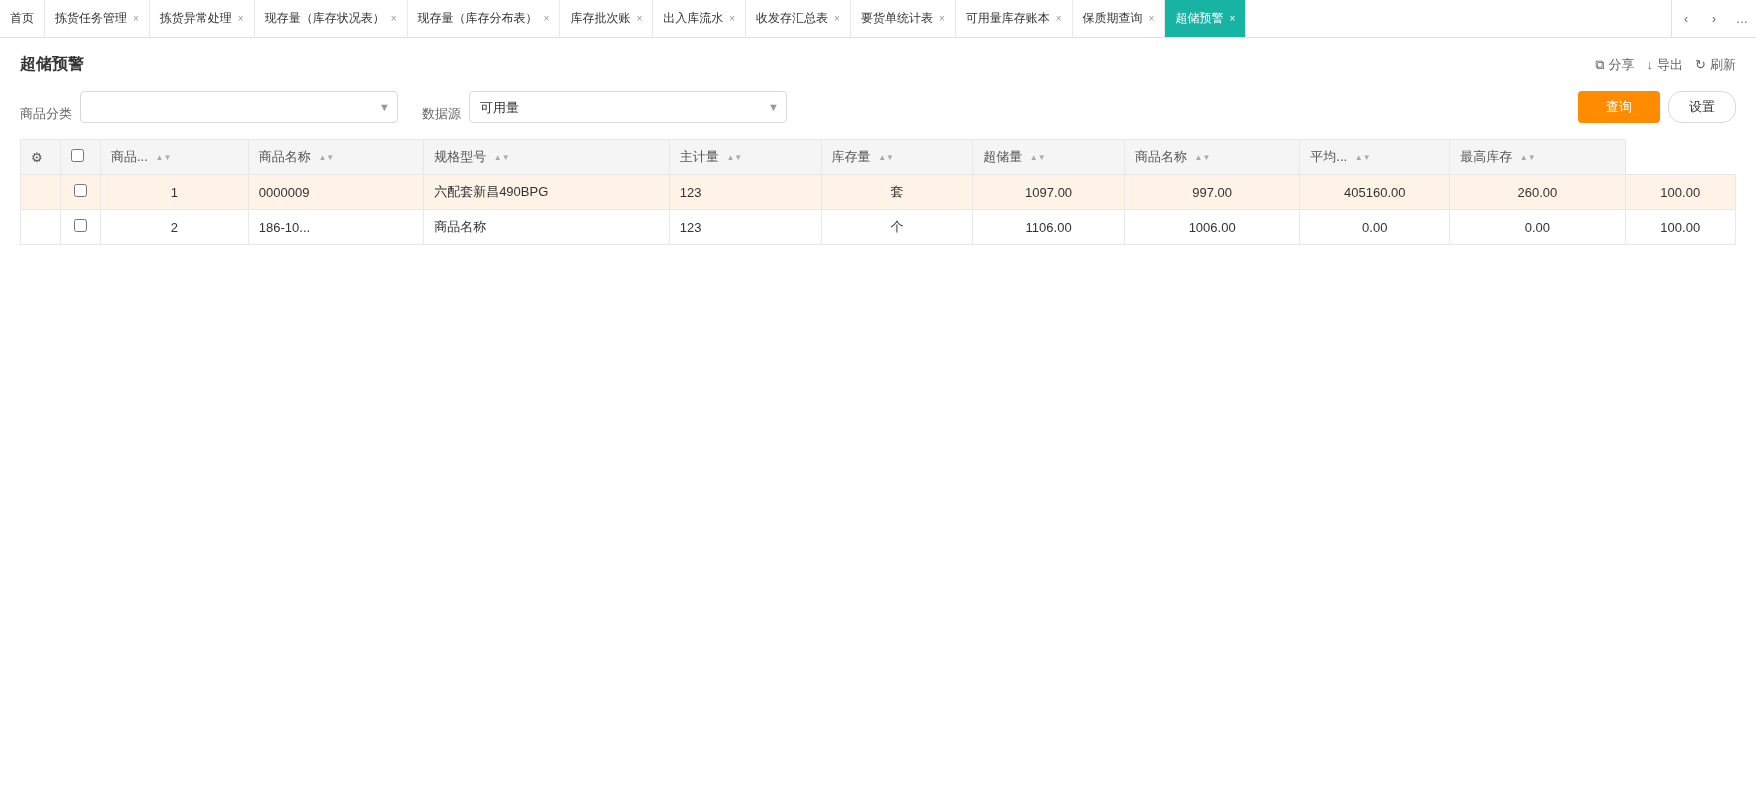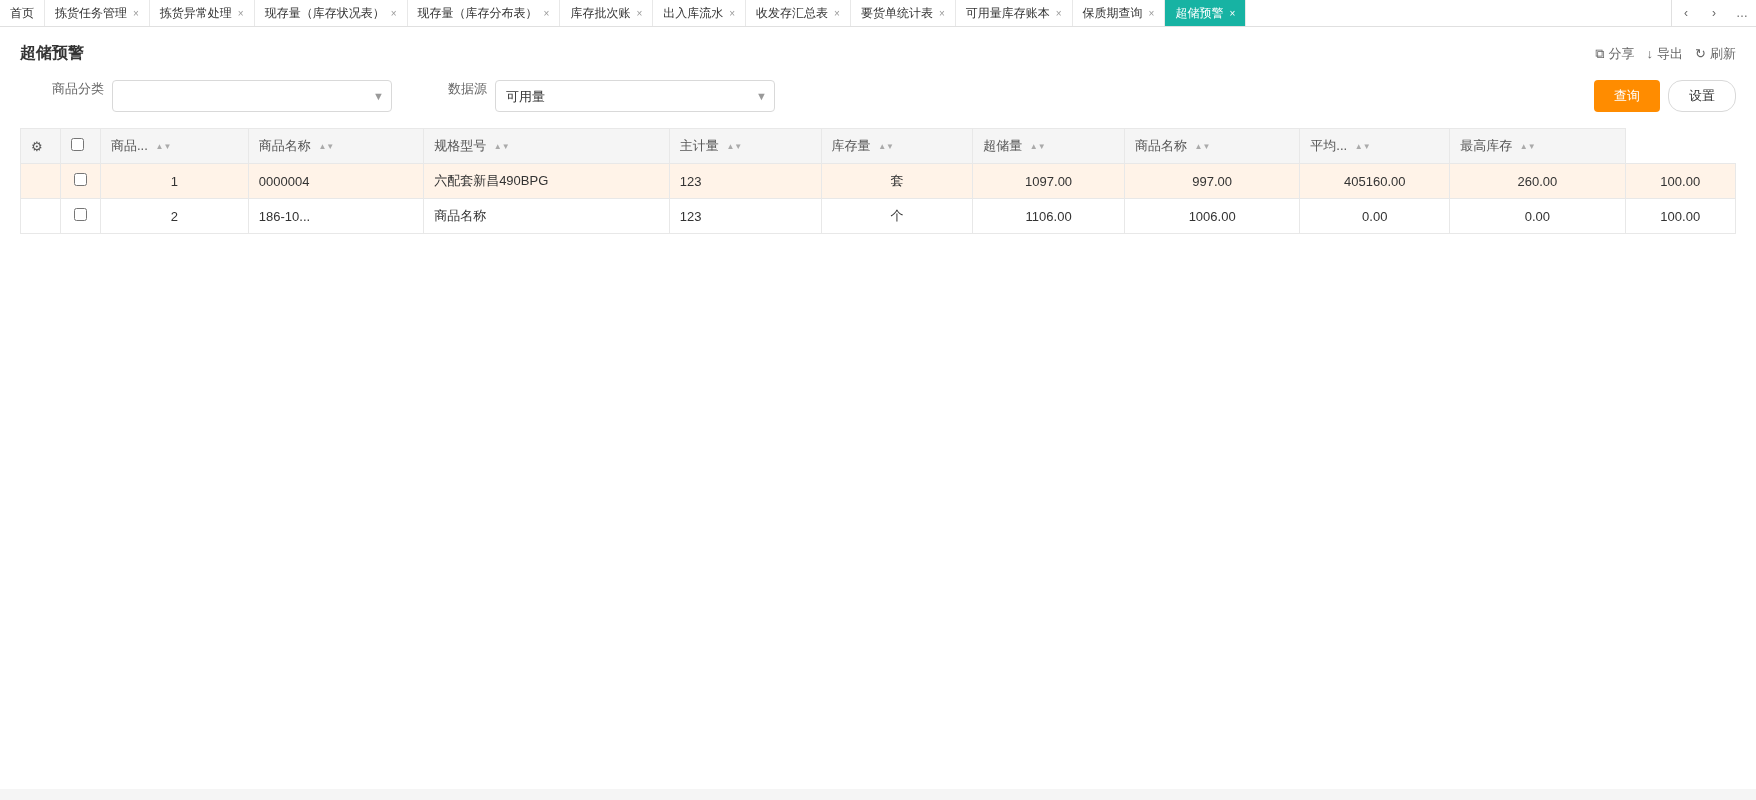--- a/index.html
+++ b/index.html
@@ -4,21 +4,21 @@
   <style>
     * { box-sizing: border-box; margin: 0; padding: 0; }
     body { font-family: "Microsoft YaHei", Arial, sans-serif; font-size: 13px; background: #f5f5f5; color: #333; }
 
     
     .topbar {
       display: flex;
       align-items: center;
       background: #fff;
       border-bottom: 1px solid #e0e0e0;
-      height: 27px;
+      height: 38px;
       overflow: hidden;
     }
     .topbar-tabs {
       display: flex;
       flex: 1;
       height: 100%;
       overflow: hidden;
     }
     .tab-item {
       display: flex;
@@ -103,31 +103,30 @@
 
     
     .filter-bar {
       display: flex;
       align-items: center;
       gap: 24px;
       margin-bottom: 16px;
     }
     .filter-item {
       display: flex;
-      align-items: flex-start;
+      align-items: flex-end;
       gap: 8px;
-      margin-left: 32px;
     }
     .filter-label {
       color: #666;
       font-size: 13px;
       white-space: nowrap;
     }
     .filter-select {
-      width: 280px;
+      width: 318px;
       height: 32px;
       border: 1px solid #d9d9d9;
       border-radius: 4px;
       padding: 0 30px 0 10px;
       font-size: 13px;
       color: #333;
       background: #fff;
       cursor: pointer;
       appearance: none;
       -webkit-appearance: none;
@@ -150,21 +149,21 @@
     .filter-actions {
       margin-left: auto;
       display: flex;
       gap: 8px;
     }
     .btn-query {
       background: #ff8c00;
       color: #fff;
       border: none;
       border-radius: 4px;
-      padding: 6px 20px;
+      padding: 6px 28px;
       font-size: 13px;
       cursor: pointer;
     }
     .btn-settings {
       background: #fff;
       color: #333;
       border: 1px solid #d9d9d9;
       border-radius: 14px;
       padding: 6px 20px;
       font-size: 13px;
@@ -348,21 +347,21 @@
           <span>最高库存</span>
           <span class="sort-icon">▲▼</span>
         </th>
       </tr>
     </thead>
     <tbody id="table-body">
     <tr class="row-highlight">
           <td class="td-center"></td>
           <td class="td-center"><input type="checkbox" style=""></td>
           <td class="row-num">1</td>
-          <td>0000004</td>
+          <td>0000009</td>
           <td>六配套新昌490BPG</td>
           <td>123</td>
           <td class="td-center">套</td>
           <td class="td-right">1097.00</td>
           <td class="td-right">997.00</td>
           <td class="td-right">405160.00</td>
           <td class="td-right">260.00</td>
           <td class="td-right">100.00</td>
         </tr>
         <tr class="row-normal">

